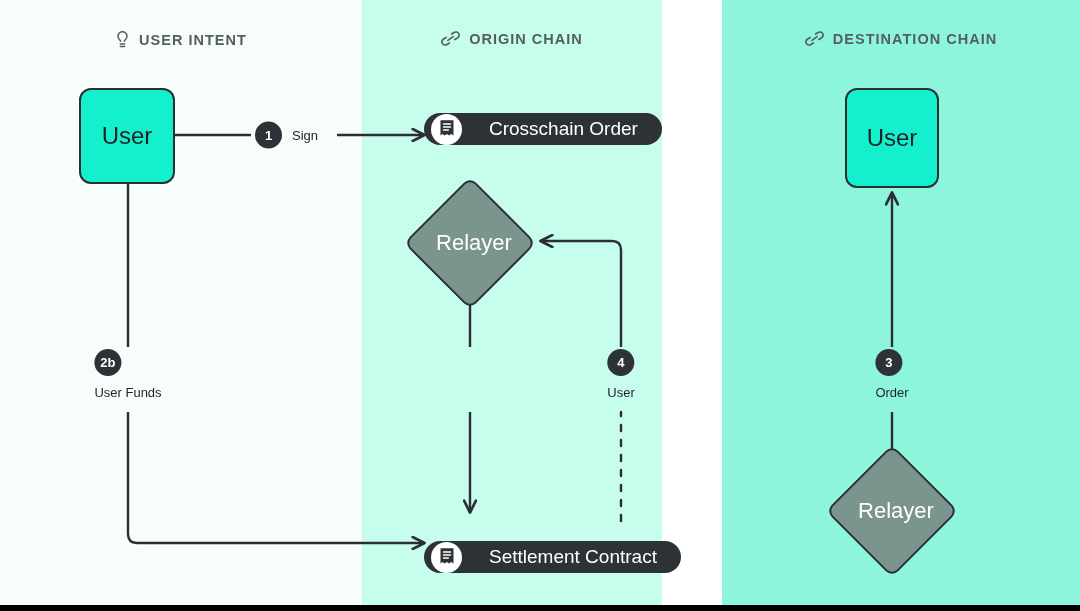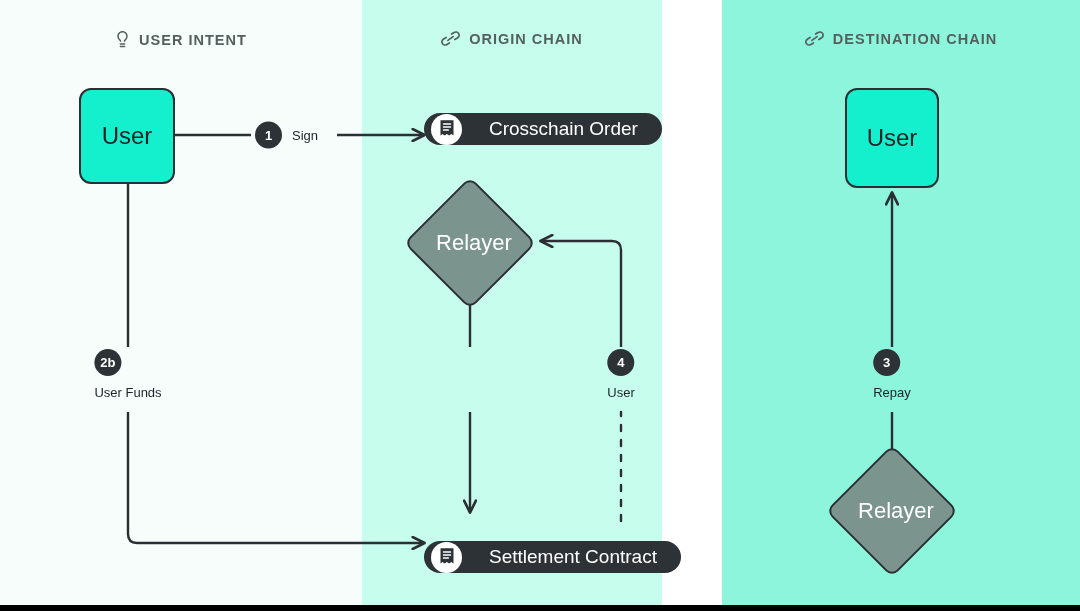--- a/index.html
+++ b/index.html
@@ -288,18 +288,18 @@
   </div>
 
 
   <div class="step" style="left:621px; top:349px;">
     <span class="step-num">4</span>
     <span class="step-cap">User</span>
   </div>
 
   <div class="step" style="left:892px; top:349px;">
     <span class="step-num">3</span>
-    <span class="step-cap">Repay</span>
+    <span class="step-cap">Order</span>
   </div>
 
   <div id="bottom-bar"></div>
 
 </div>
 
 </body></html>

